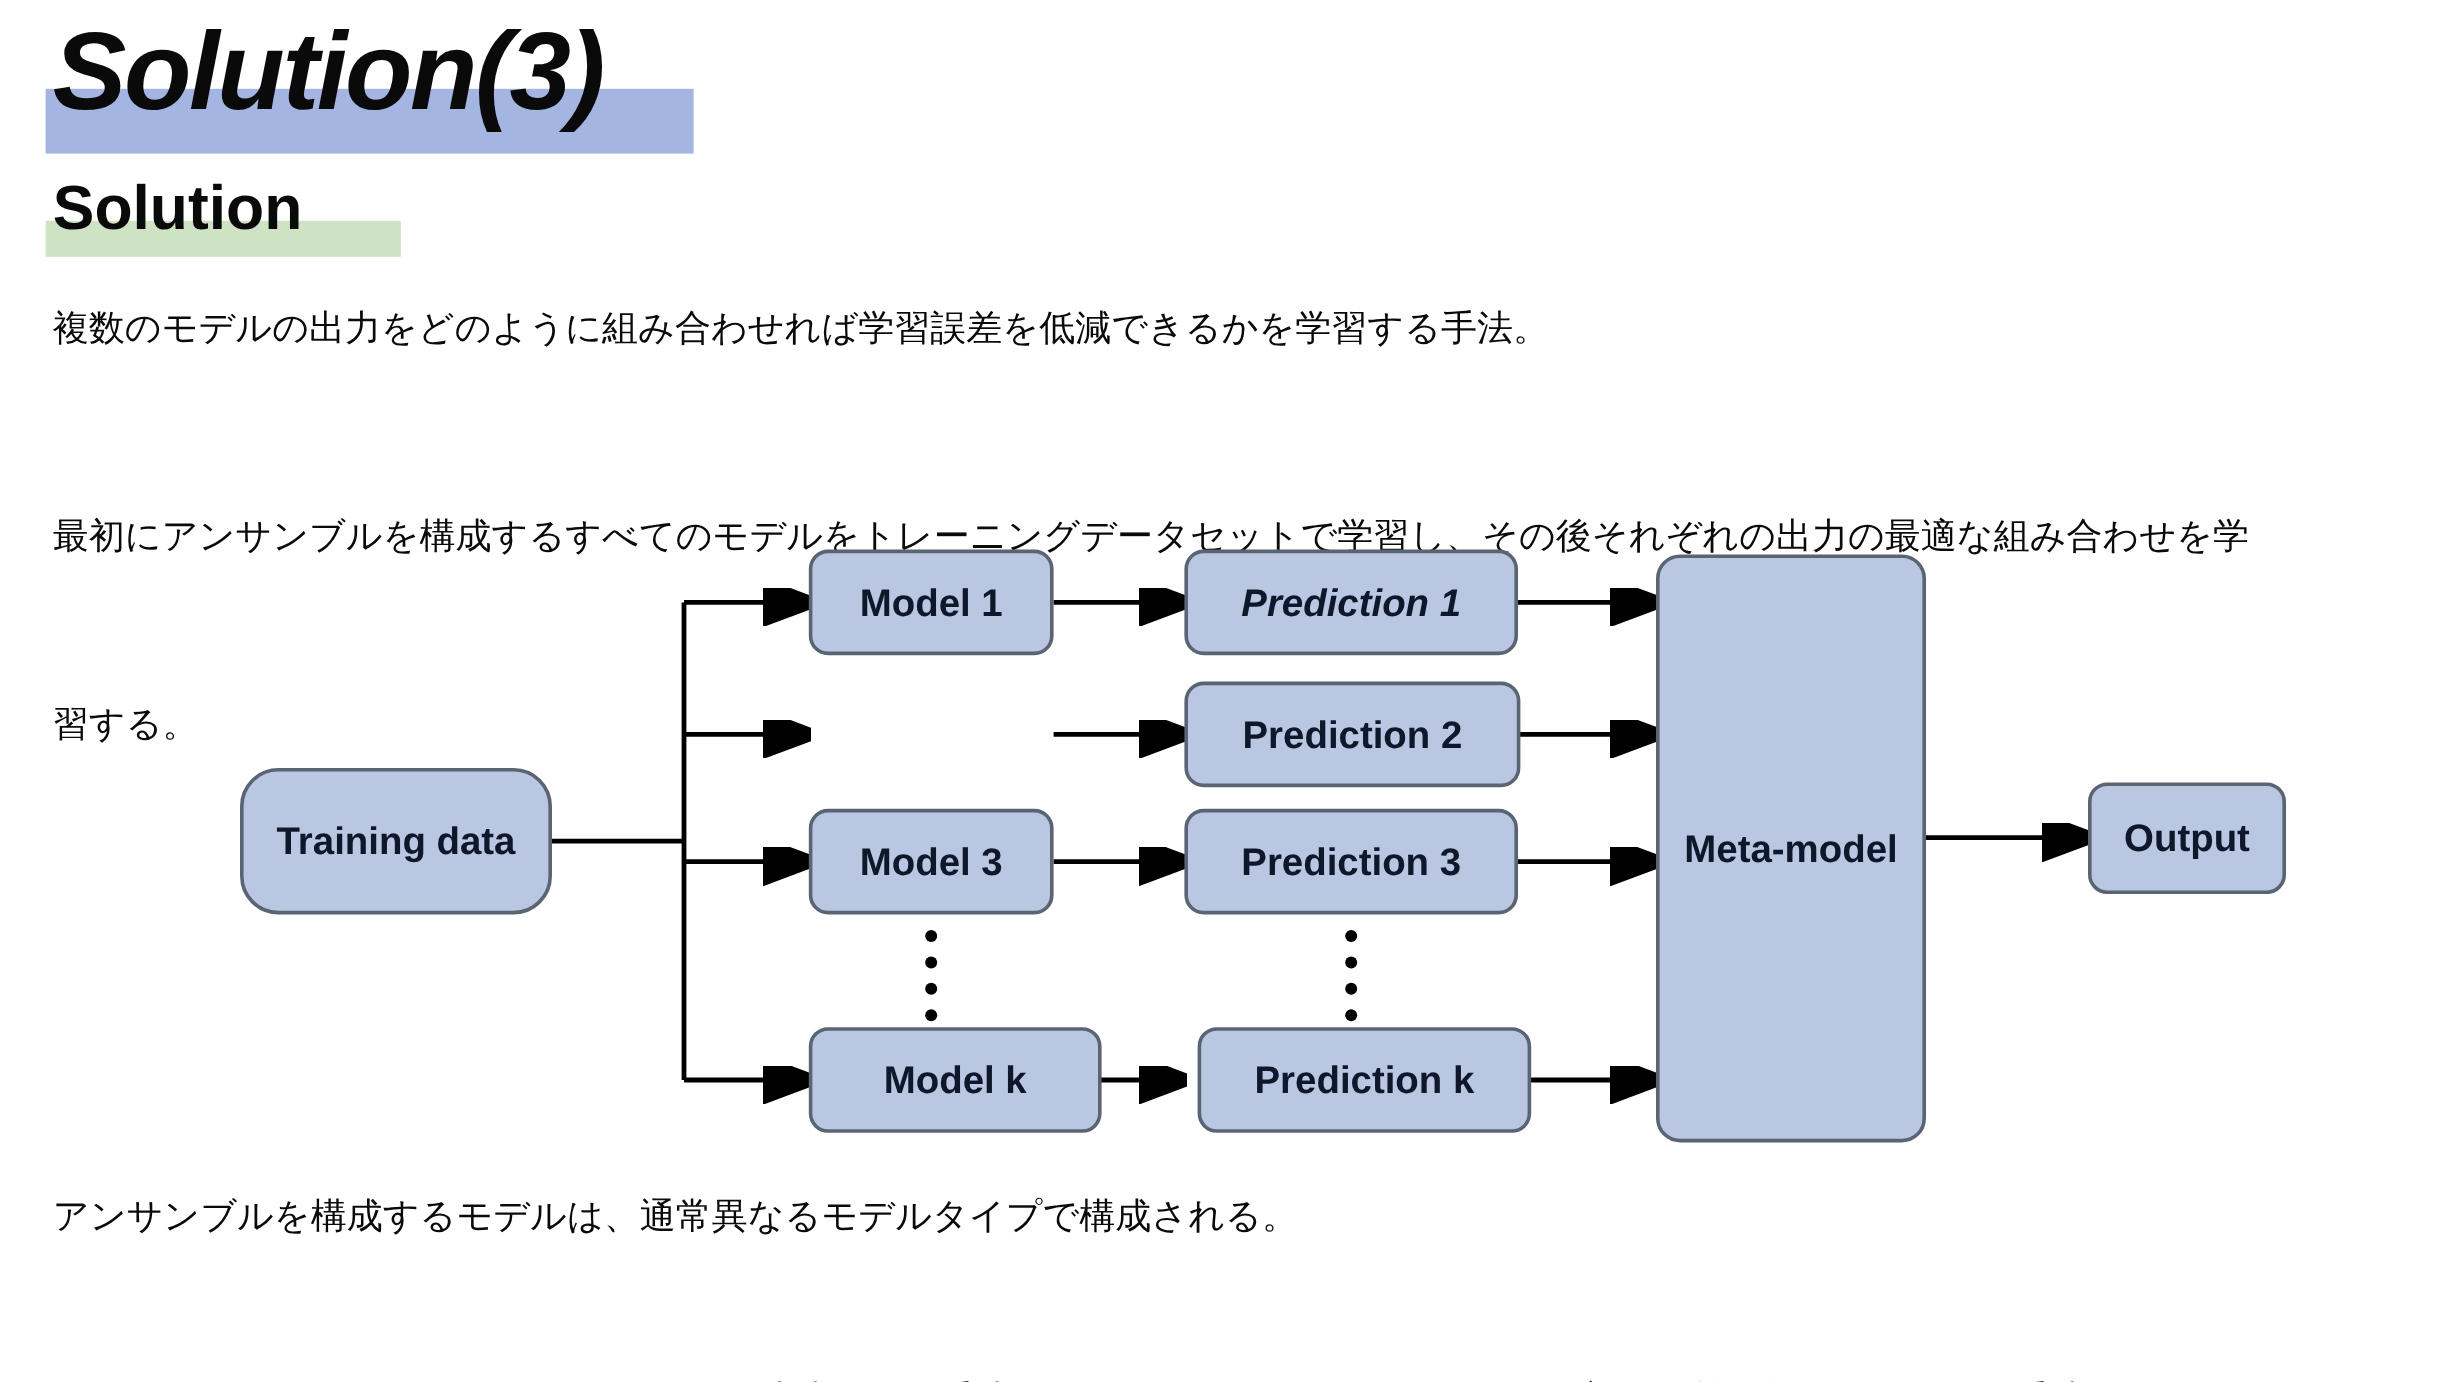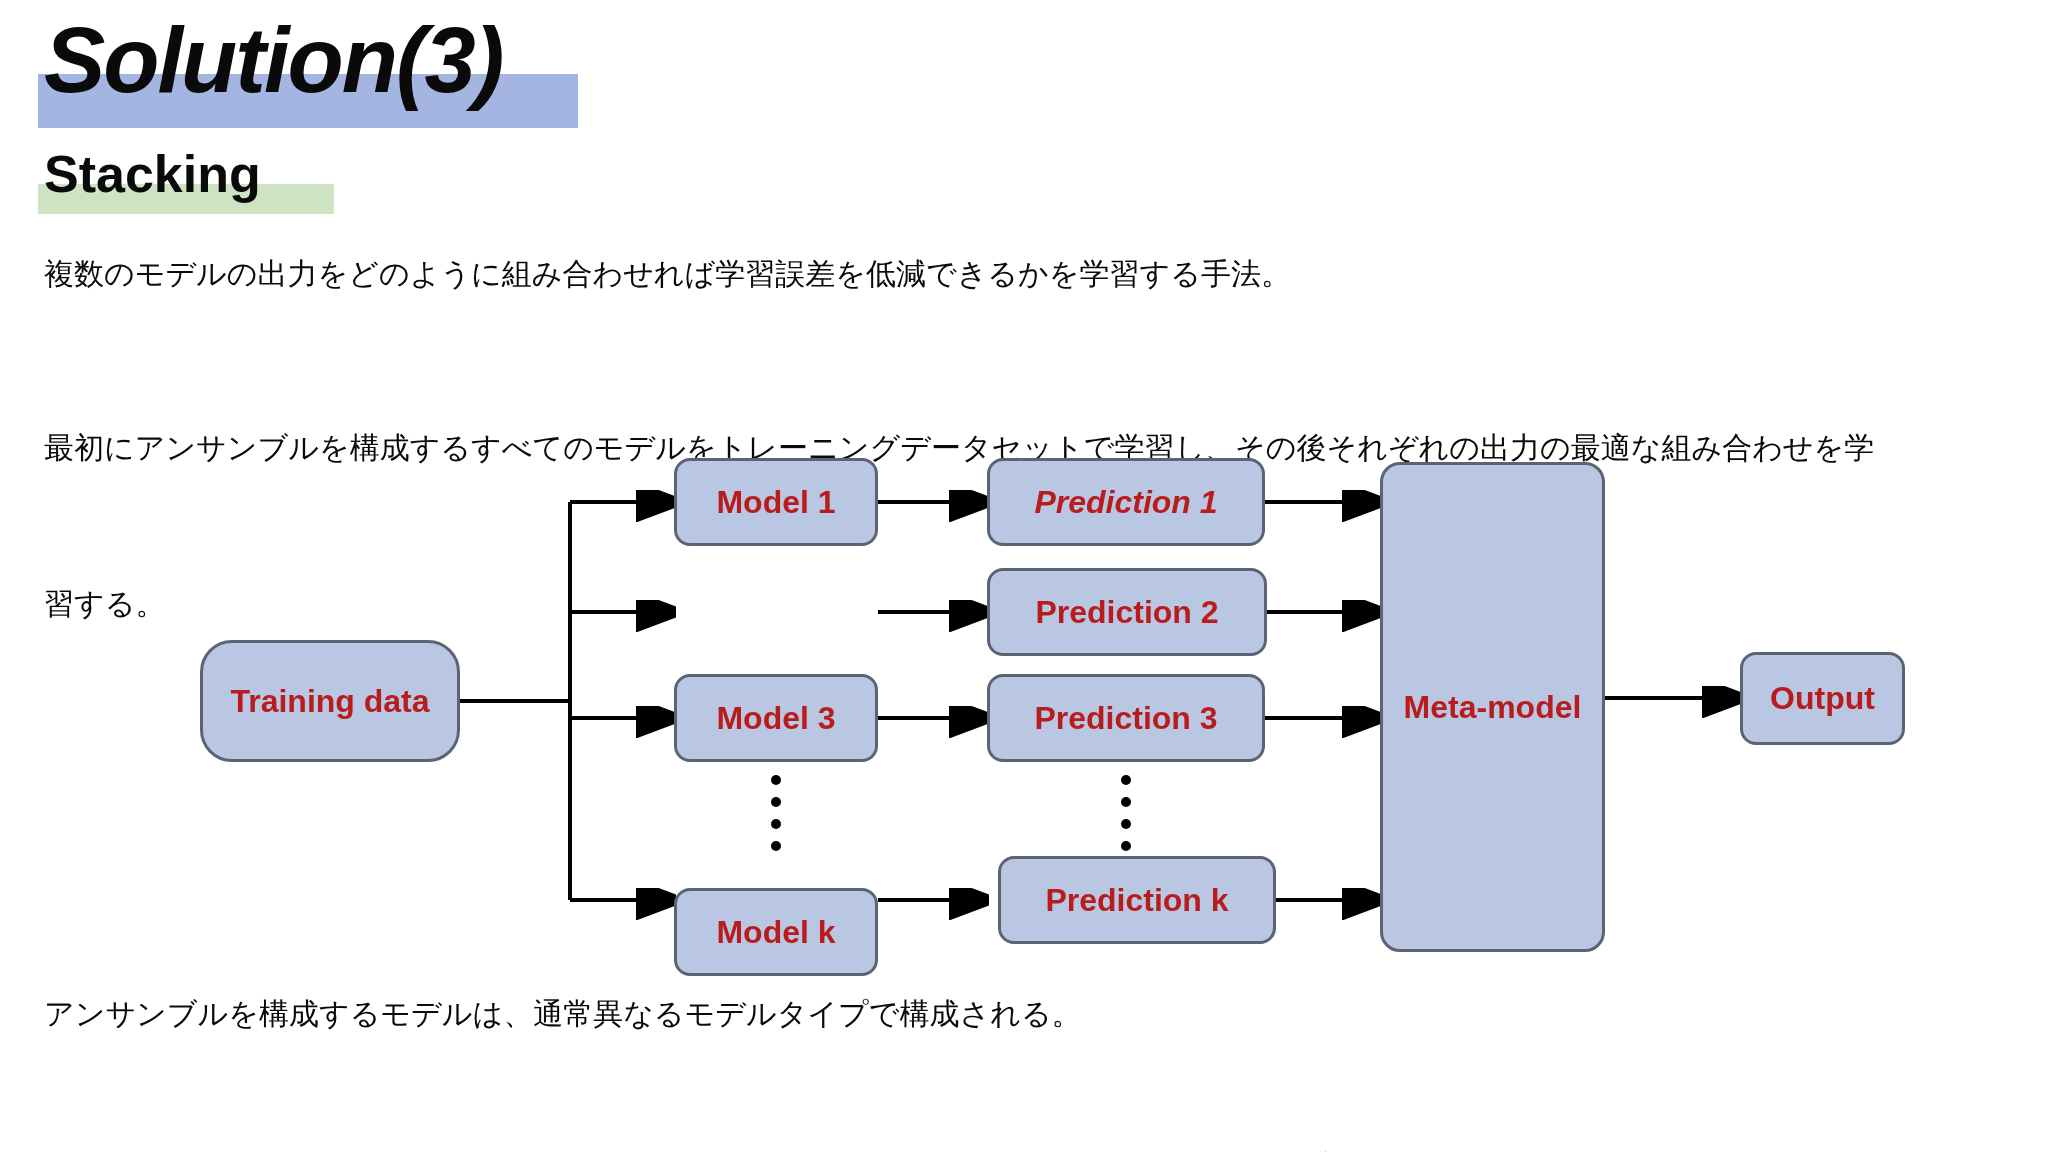--- a/index.html
+++ b/index.html
@@ -33,46 +33,46 @@
   .para-foot1  { top:988px; }
   .para-foot2  { top:1044px; line-height:49px; }
   
   .diagram-layer { position:absolute; left:0; top:0; width:2048px; height:1152px; z-index:1; }
   .node {
     position:absolute; box-sizing:border-box;
     background:var(--node-fill,#b9c7e3);
     border:3px solid var(--node-border,#5a6472);
     border-radius:16px;
     display:flex; align-items:center; justify-content:center;
-    font-size:32px; font-weight:800; color:#b91c1c; text-align:center;
+    font-size:32px; font-weight:800; color:#0f172a; text-align:center;
     z-index:2;
   }
   .node-training { left:200px; top:640px; width:260px; height:122px;border-radius:32px; }
   .node-model1   { left:674px; top:458px; width:204px; height:88px; }
   .node-model2   { left:674px; top:568px; width:204px; height:88px; }
   .node-model3   { left:674px; top:674px; width:204px; height:88px; }
-  .node-modelk   { left:674px; top:888px; width:204px; height:88px;text-align:right; }
+  .node-modelk   { left:674px; top:856px; width:244px; height:88px;text-align:right; }
   .node-pred1    { left:987px; top:458px; width:278px; height:88px;font-style:italic; }
   .node-pred2    { left:987px; top:568px; width:280px; height:88px; }
   .node-pred3    { left:987px; top:674px; width:278px; height:88px; }
   .node-predk    { left:987px; top:856px; width:278px; height:88px;margin-left:11px; }
   .node-meta     { left:1380px; top:462px; width:225px; height:490px; border-radius:20px; }
   .node-output   { left:1740px; top:652px; width:165px; height:93px; }
   svg line, svg path { stroke:var(--arrow,#000000); stroke-width:4; fill:none; }
   svg circle { fill:var(--arrow,#000000); stroke:none; }
 </style>
 </head>
 <body>
 
 <div class="slide">
 
   <div class="hl-blue"></div>
   <div class="hl-green"></div>
   <div class="title">Solution(3)</div>
-  <div class="subtitle">Stacking</div>
+  <div class="subtitle">Solution</div>
 
   <div class="para para-intro">複数のモデルの出力をどのように組み合わせれば学習誤差を低減できるかを学習する手法。</div>
 
   <div class="para para-body">
     <div>最初にアンサンブルを構成するすべてのモデルをトレーニングデータセットで学習し、その後それぞれの出力の最適な組み合わせを学</div>
     <div>習する。</div>
   </div>
 
   <svg class="diagram-layer" viewBox="0 0 2048 1152" xmlns="http://www.w3.org/2000/svg">
     <defs>

